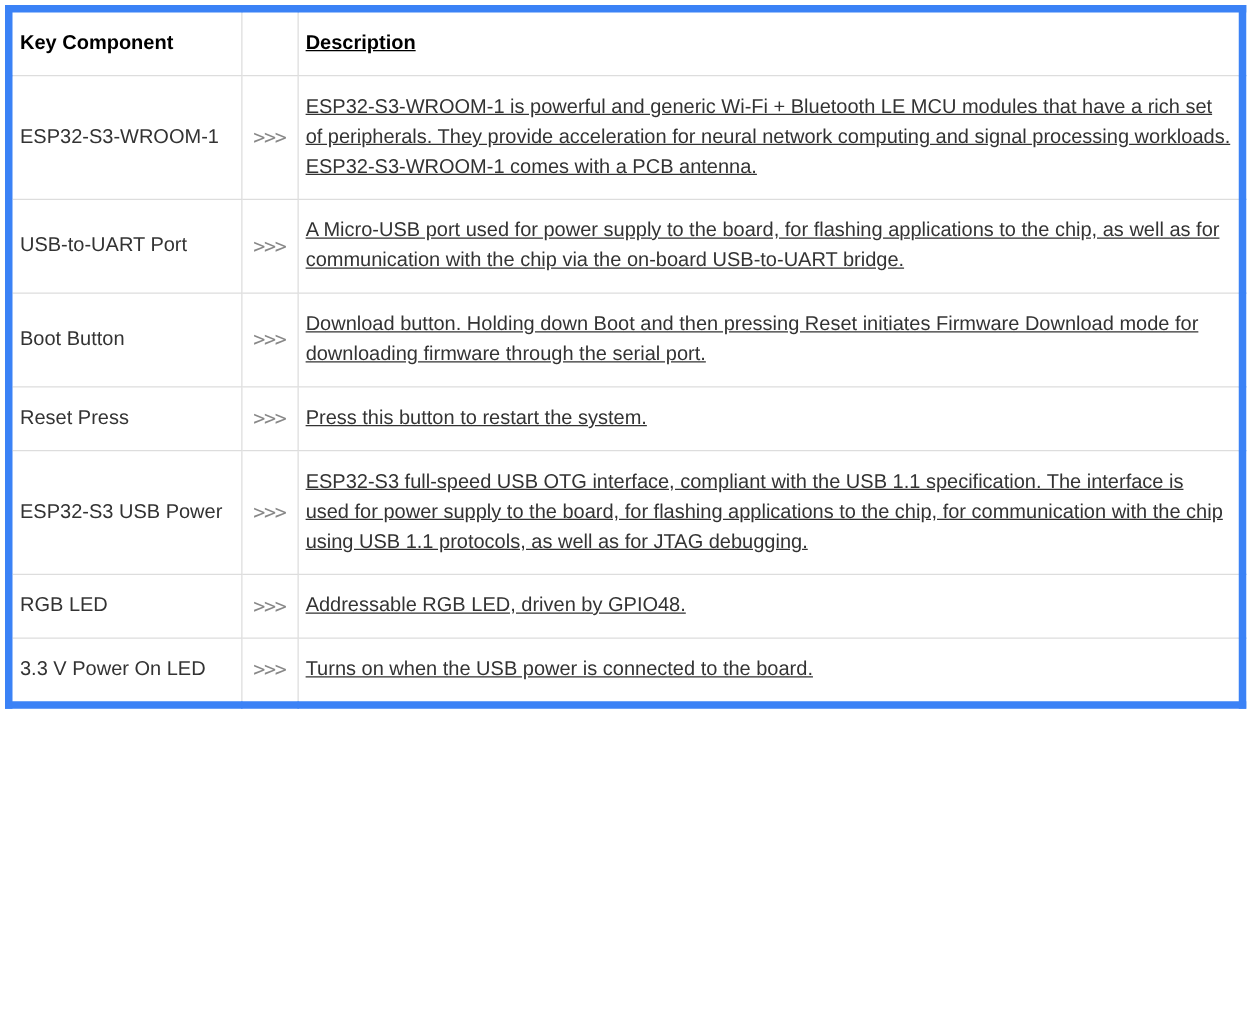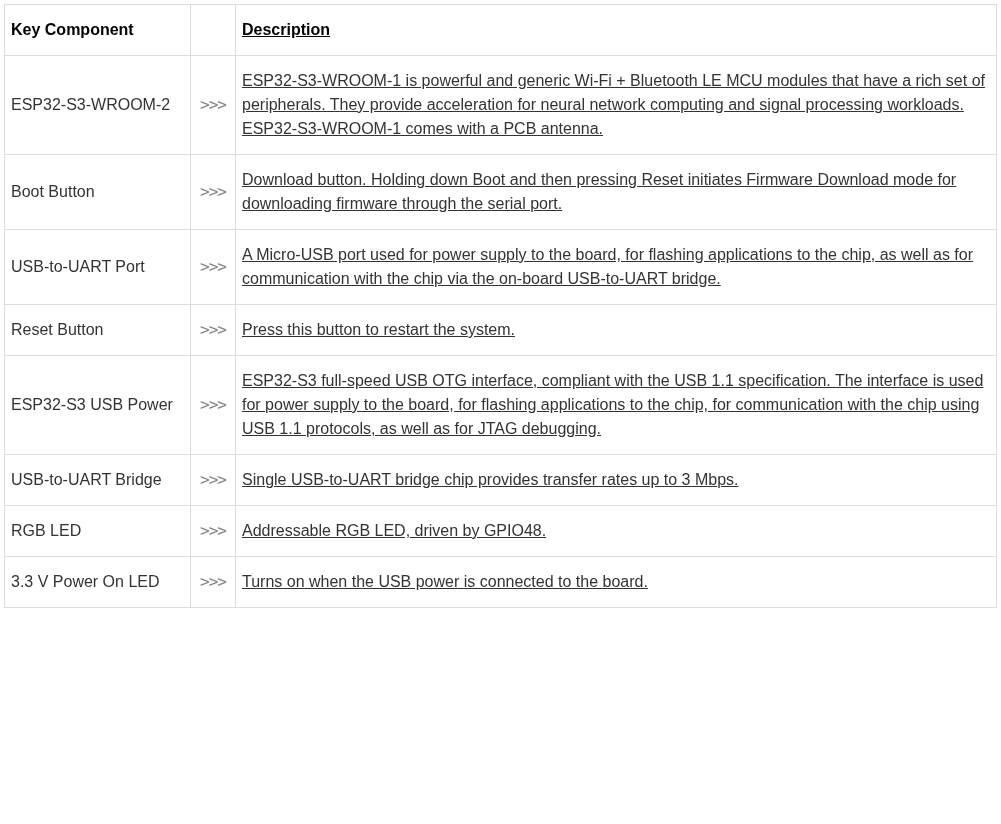--- a/index.html
+++ b/index.html
@@ -10,21 +10,21 @@
     body {
       font-family: Arial, Helvetica, sans-serif;
       font-size: 16px;
       color: #333;
       background: #fff;
       padding: 4px;
     }
     table {
       width: 993px;
       border-collapse: collapse;
-      border: 1px solid #3b82f6;
+      border: 6px solid #3b82f6;
     }
     th, td {
       border: 1px solid #ddd;
       padding: 13px 6px;
       text-align: left;
       vertical-align: middle;
       line-height: 1.5;
     }
     th {
       font-weight: bold;
@@ -55,48 +55,43 @@
 <table>
   <thead>
     <tr>
       <th class="col-key">Key Component</th>
       <th class="col-arrow"></th>
       <th class="col-desc">Description</th>
     </tr>
   </thead>
   <tbody id="tbody">
       <tr>
-    <td class="col-key">ESP32-S3-WROOM-2</td>
+    <td class="col-key">ESP32-S3-WROOM-1</td>
     <td class="col-arrow">&gt;&gt;&gt;</td>
     <td class="col-desc">ESP32-S3-WROOM-1 is powerful and generic Wi-Fi + Bluetooth LE MCU modules that have a rich set of peripherals. They provide acceleration for neural network computing and signal processing workloads. ESP32-S3-WROOM-1 comes with a PCB antenna.</td>
+  </tr>
+      <tr>
+    <td class="col-key">USB-to-UART Port</td>
+    <td class="col-arrow">&gt;&gt;&gt;</td>
+    <td class="col-desc">A Micro-USB port used for power supply to the board, for flashing applications to the chip, as well as for communication with the chip via the on-board USB-to-UART bridge.</td>
   </tr>
       <tr>
     <td class="col-key">Boot Button</td>
     <td class="col-arrow">&gt;&gt;&gt;</td>
     <td class="col-desc">Download button. Holding down Boot and then pressing Reset initiates Firmware Download mode for downloading firmware through the serial port.</td>
   </tr>
       <tr>
-    <td class="col-key">USB-to-UART Port</td>
-    <td class="col-arrow">&gt;&gt;&gt;</td>
-    <td class="col-desc">A Micro-USB port used for power supply to the board, for flashing applications to the chip, as well as for communication with the chip via the on-board USB-to-UART bridge.</td>
-  </tr>
-      <tr>
-    <td class="col-key">Reset Button</td>
+    <td class="col-key">Reset Press</td>
     <td class="col-arrow">&gt;&gt;&gt;</td>
     <td class="col-desc">Press this button to restart the system.</td>
   </tr>
       <tr>
     <td class="col-key">ESP32-S3 USB Power</td>
     <td class="col-arrow">&gt;&gt;&gt;</td>
     <td class="col-desc">ESP32-S3 full-speed USB OTG interface, compliant with the USB 1.1 specification. The interface is used for power supply to the board, for flashing applications to the chip, for communication with the chip using USB 1.1 protocols, as well as for JTAG debugging.</td>
-  </tr>
-      <tr>
-    <td class="col-key">USB-to-UART Bridge</td>
-    <td class="col-arrow">&gt;&gt;&gt;</td>
-    <td class="col-desc">Single USB-to-UART bridge chip provides transfer rates up to 3 Mbps.</td>
   </tr>
       <tr>
     <td class="col-key">RGB LED</td>
     <td class="col-arrow">&gt;&gt;&gt;</td>
     <td class="col-desc">Addressable RGB LED, driven by GPIO48.</td>
   </tr>
       <tr>
     <td class="col-key">3.3 V Power On LED</td>
     <td class="col-arrow">&gt;&gt;&gt;</td>
     <td class="col-desc">Turns on when the USB power is connected to the board.</td>

